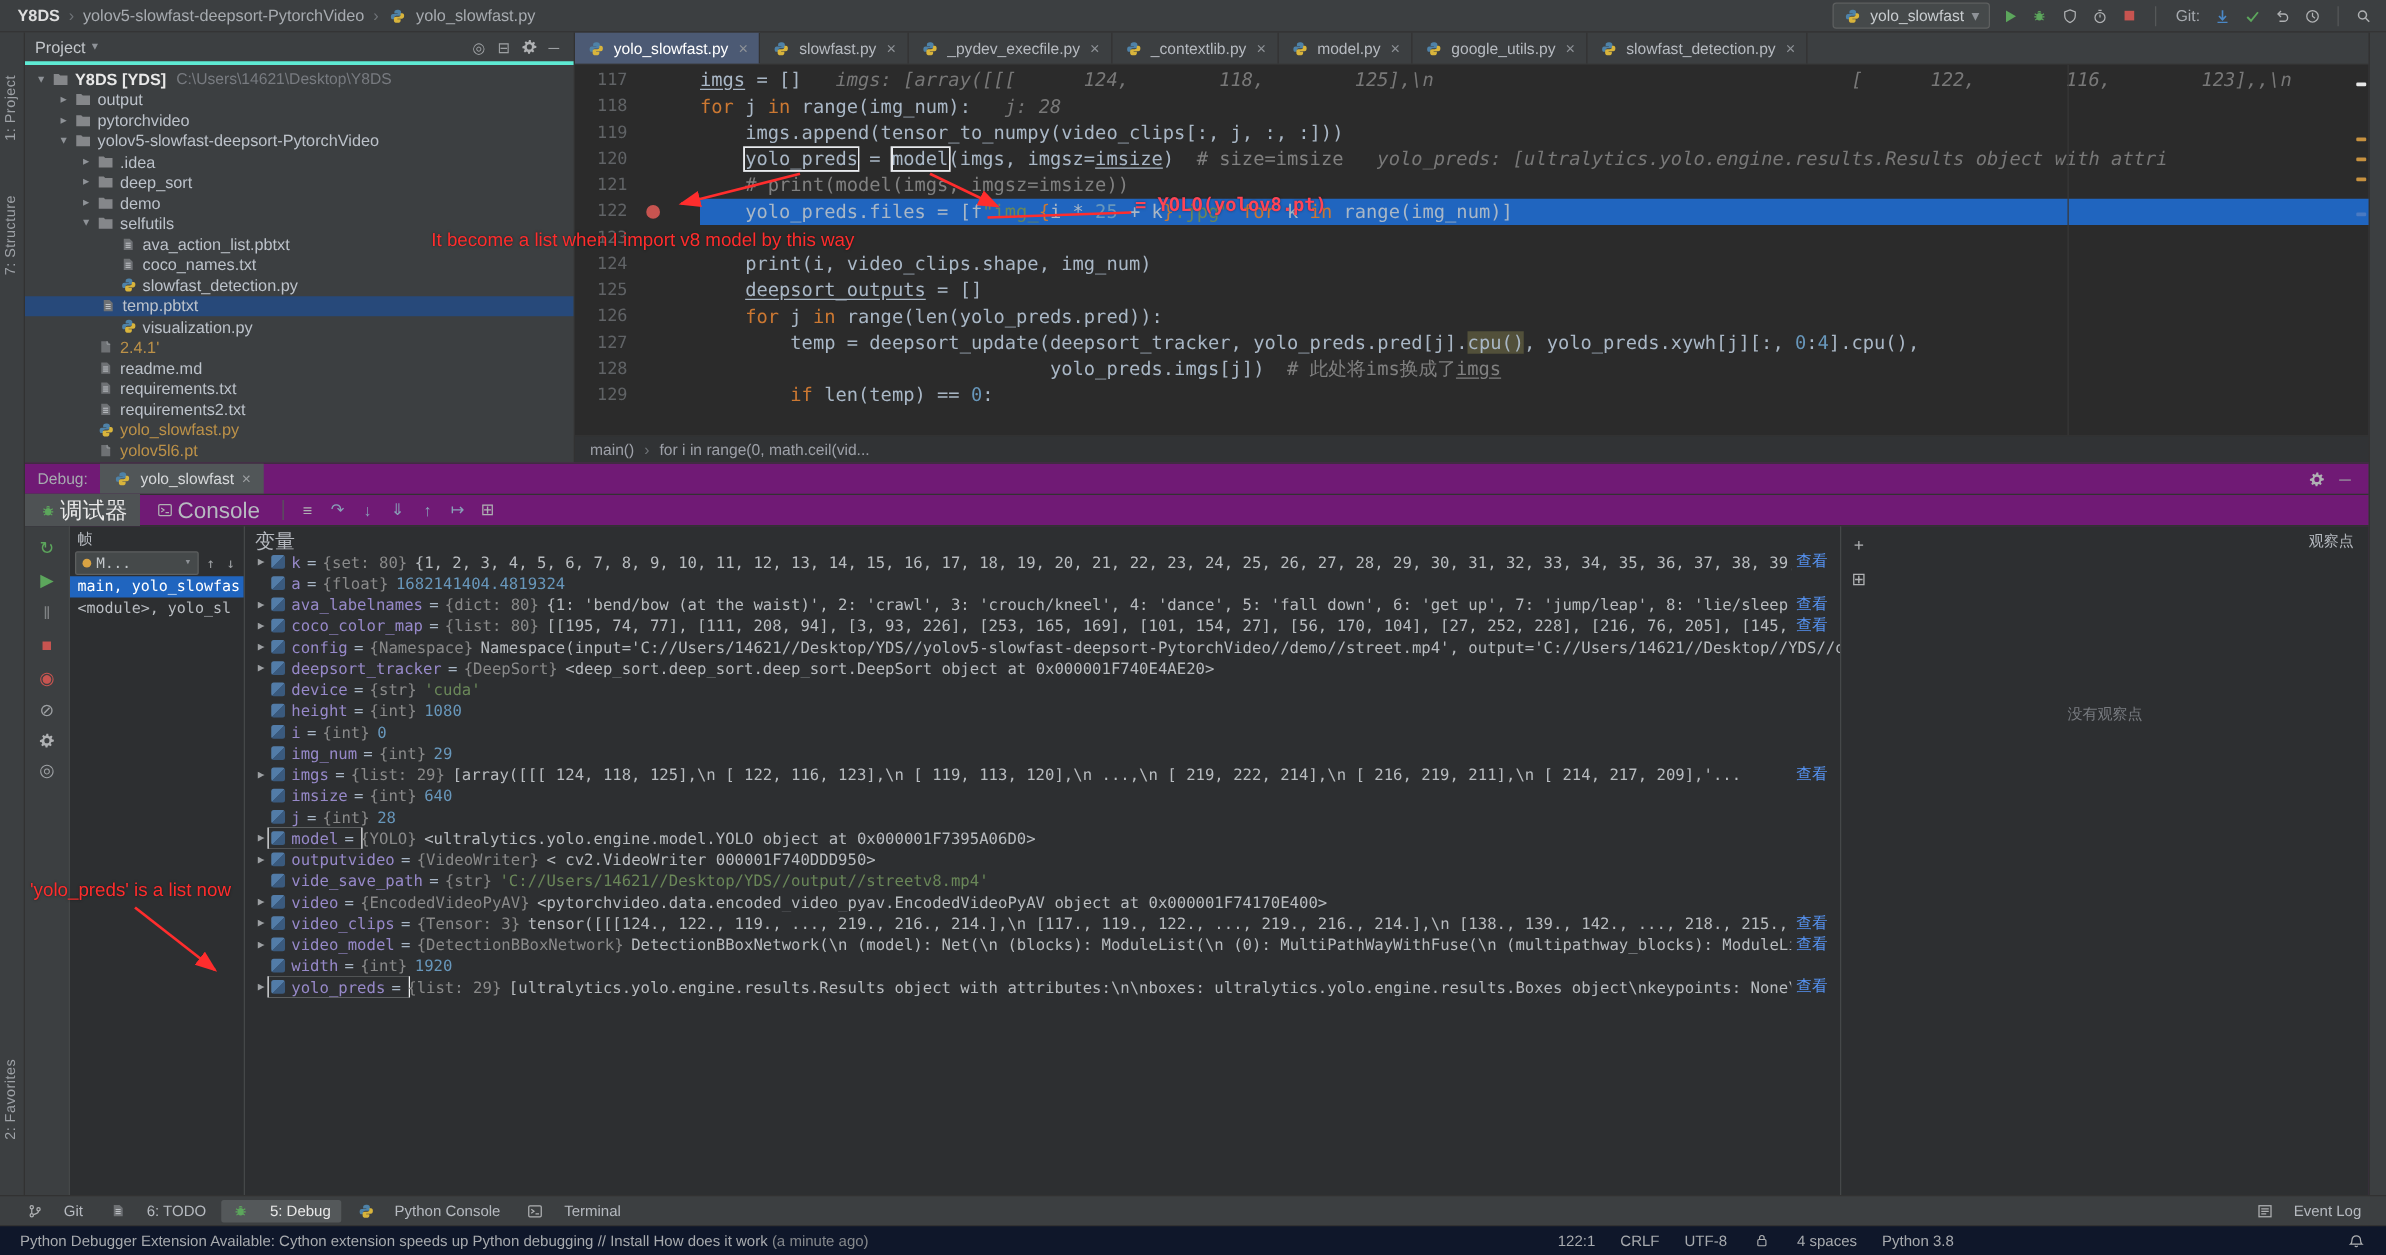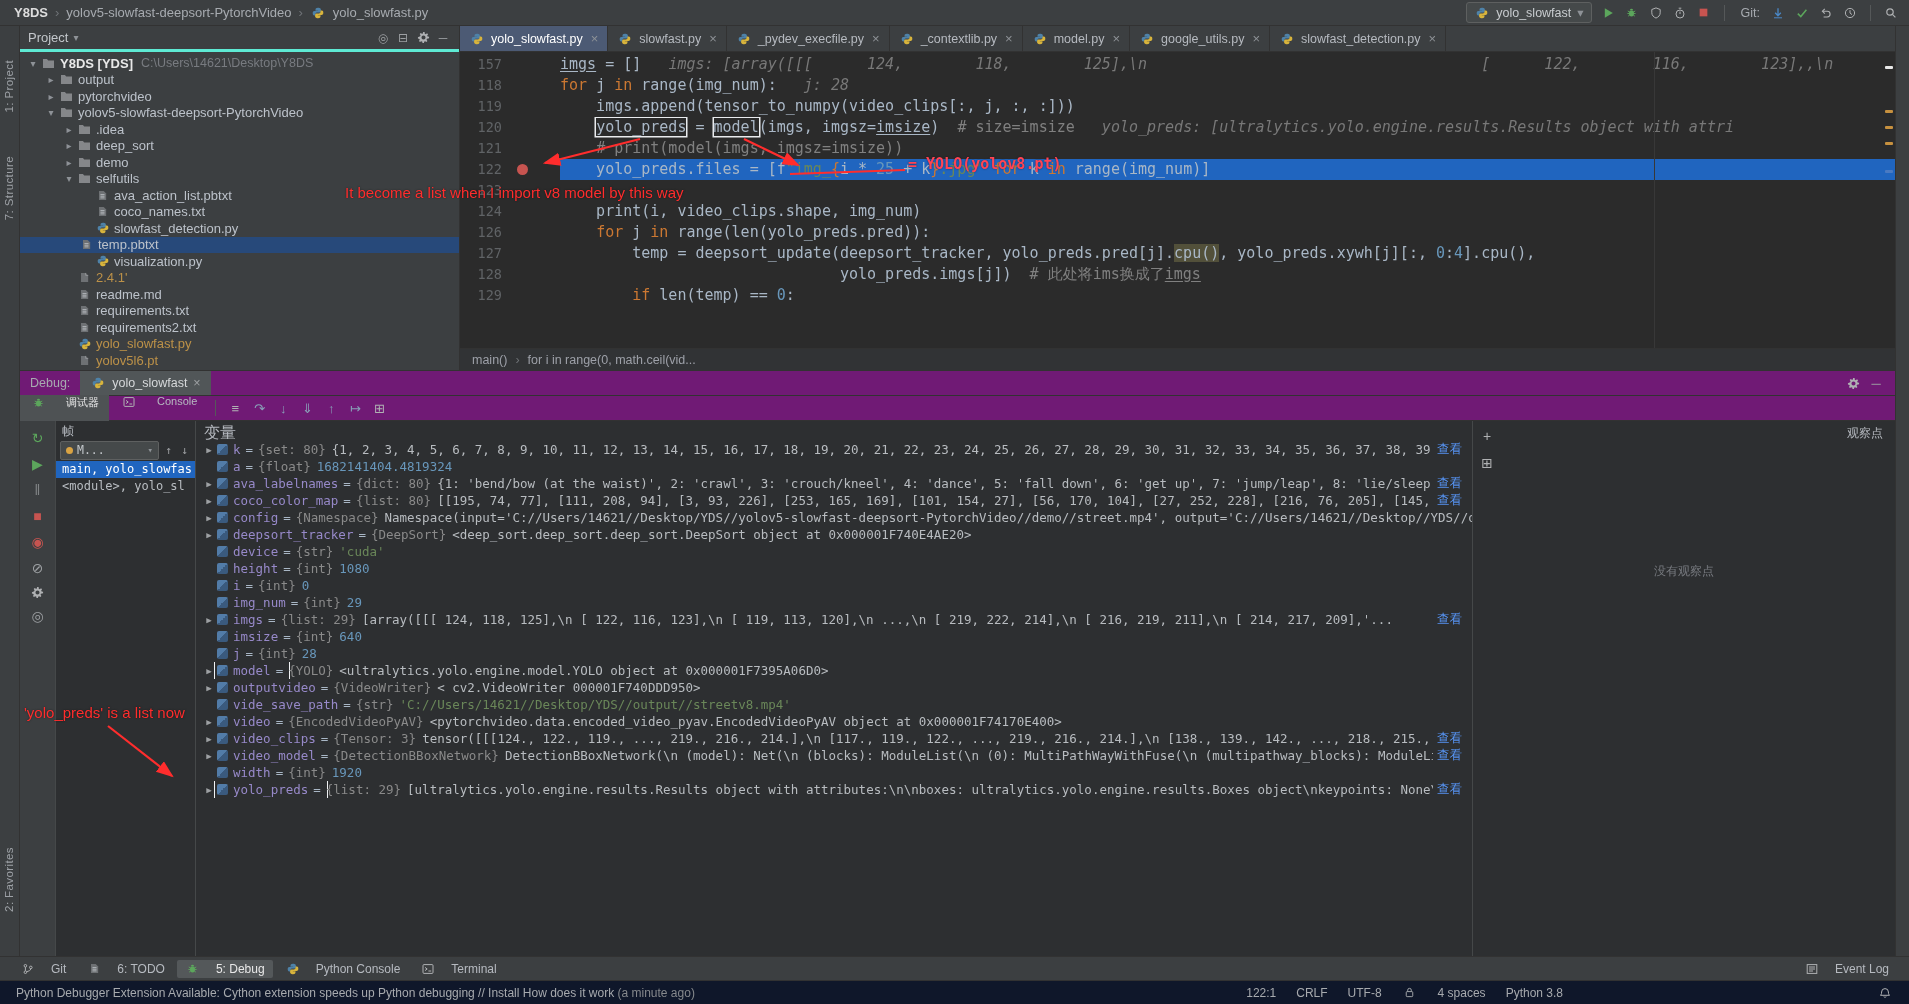--- a/index.html
+++ b/index.html
@@ -72,21 +72,21 @@
   .ecsep{color:#6f7377}
 
   
   .debug{flex:1;display:flex;flex-direction:column;border-top:1px solid #323232;background:#701a75;min-height:0}
   .dheader{height:24px;flex:none;display:flex;align-items:center;gap:10px;padding:0 0 0 10px;font-size:12.5px}
   .dlabel{color:#a7abb0}
   .dtab{display:flex;align-items:center;gap:6px;background:#515658;height:24px;padding:0 10px;color:#d6d8da}
   .dtab .x{color:#9da0a3}
   .dhright{margin-left:auto;display:flex;align-items:center;gap:6px;padding-right:10px}
   .dtoolbar{height:26px;flex:none;display:flex;align-items:center;gap:2px;border-top:1px solid #323232;border-bottom:1px solid #323232;padding-right:8px}
-  .dttab{display:flex;align-items:flex-start;gap:20px;height:26px;padding:0 10px;font-size:11px;color:#b6bac0}
+  .dttab{display:flex;align-items:center;gap:2px;height:26px;padding:0 10px;font-size:18px;color:#b6bac0}
   .dttab.active{background:#4e5254;color:#e8e8e8}
   .dtsep{width:1px;height:16px;background:#555859;margin:0 6px}
   .dico{width:22px;text-align:center;font-size:13px}
   .dbody{flex:1;display:flex;min-height:0;background:#2d2f31}
   .dstrip{width:36px;flex:none;background:#3c3f41;border-right:1px solid #454849;display:flex;flex-direction:column;align-items:center;gap:8px;padding-top:8px}
   .dstrip .glyph{font-size:14px}
   .frames{width:140px;flex:none;border-right:1px solid #454849;display:flex;flex-direction:column;font-family:"DejaVu Sans Mono","Liberation Mono",monospace;font-size:12px;overflow:hidden}
   .fhead{height:18px;flex:none;padding:2px 6px;font-size:12px;color:#b6bac0;font-family:"Liberation Sans","DejaVu Sans",sans-serif}
   .fcombrow{display:flex;align-items:center;gap:3px;padding:0 4px;height:22px;flex:none}
   .fcombo{flex:1;height:19px;background:#45494a;border:1px solid #5e6060;border-radius:2px;display:flex;align-items:center;gap:4px;padding:0 5px;font-size:11.5px;color:#c3c7cb}
@@ -514,21 +514,21 @@
                     <path d="M5.9.8C4.3.8 3.5 1.5 3.5 2.7v1h2.6v.4H2.4C1.2 4.1.7 5 .7 6.3c0 1.2.4 2.1 1.6 2.1h1.2V7.2c0-.9.8-1.6 1.6-1.6h2.4c.8 0 1.4-.7 1.4-1.5V2.7C8.9 1.6 8 .8 6.6.8z" fill="#4e82a8"></path>
                     <path d="M6.1 11.2c1.6 0 2.4-.7 2.4-1.9v-1H5.9v-.4h3.7c1.2 0 1.7-.9 1.7-2.2 0-1.2-.4-2.1-1.6-2.1H8.5v1.2c0 .9-.8 1.6-1.6 1.6H4.5c-.8 0-1.4.7-1.4 1.5v1.4c0 1.1.9 1.9 2.3 1.9z" fill="#d8b43c"></path>
                   </svg>
                 </span>
                 <span>slowfast_detection.py</span>
                 <span class="tx">×</span>
               </div>
             </div>
           <div class="ecode" id="ecode">
               <div class="cl">
-                <span class="gnum">157</span>
+                <span class="gnum">117</span>
                 <span class="gico"></span>
                 <span class="ct"><span class="tk d u">imgs</span><span class="tk d"> = []   </span><span class="tk hint">imgs: [array([[[      124,        118,        125],\n</span><span class="tk hint">                                     [      122,        116,        123],,\n</span></span>
               </div>
               <div class="cl">
                 <span class="gnum">118</span>
                 <span class="gico"></span>
                 <span class="ct"><span class="tk kw">for </span><span class="tk d">j </span><span class="tk kw">in </span><span class="tk d">range(img_num):   </span><span class="tk hint">j: 28</span></span>
               </div>
               <div class="cl">
                 <span class="gnum">119</span>
@@ -554,20 +554,25 @@
               </div>
               <div class="cl">
                 <span class="gnum">123</span>
                 <span class="gico"></span>
                 <span class="ct"></span>
               </div>
               <div class="cl">
                 <span class="gnum">124</span>
                 <span class="gico"></span>
                 <span class="ct"><span class="tk d">    print(i, video_clips.shape, img_num)</span></span>
+              </div>
+              <div class="cl">
+                <span class="gnum">125</span>
+                <span class="gico"></span>
+                <span class="ct"><span class="tk d">    </span><span class="tk d u">deepsort_outputs</span><span class="tk d"> = []</span></span>
               </div>
               <div class="cl">
                 <span class="gnum">126</span>
                 <span class="gico"></span>
                 <span class="ct"><span class="tk d">    </span><span class="tk kw">for </span><span class="tk d">j </span><span class="tk kw">in </span><span class="tk d">range(len(yolo_preds.pred)):</span></span>
               </div>
               <div class="cl">
                 <span class="gnum">127</span>
                 <span class="gico"></span>
                 <span class="ct"><span class="tk d">        temp = deepsort_update(deepsort_tracker, yolo_preds.pred[j].</span><span class="tk d hlt">cpu()</span><span class="tk d">, yolo_preds.xywh[j][:, </span><span class="tk num">0</span><span class="tk d">:</span><span class="tk num">4</span><span class="tk d">].cpu(),</span></span>

